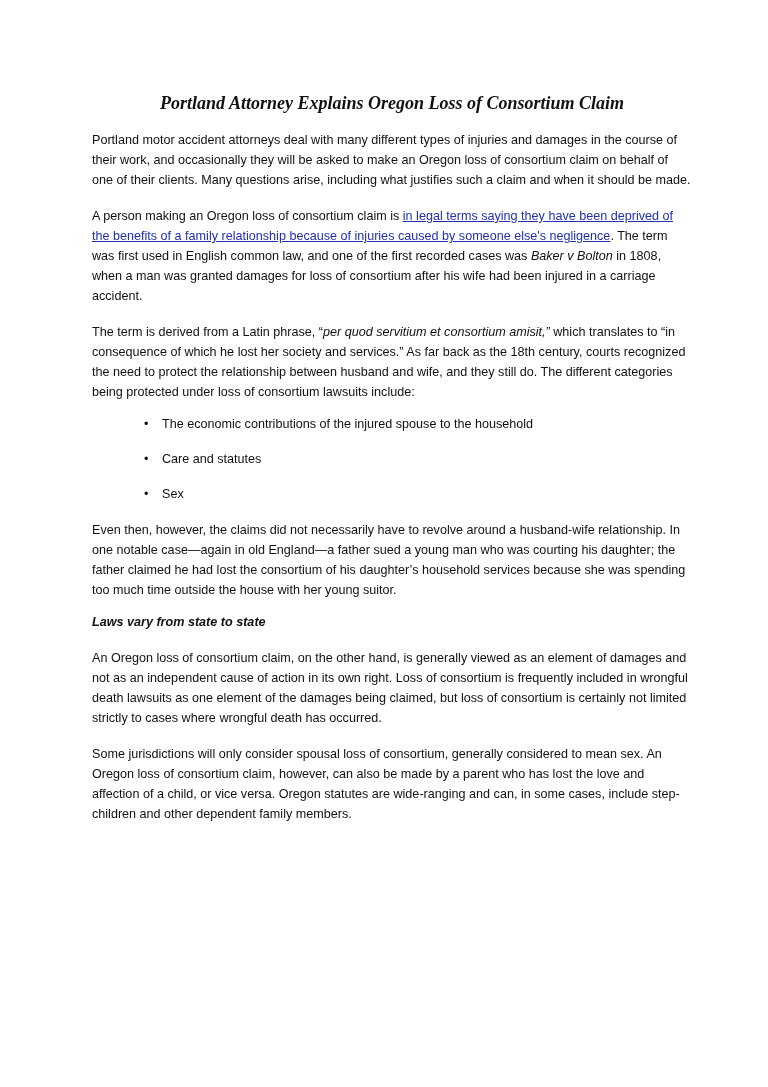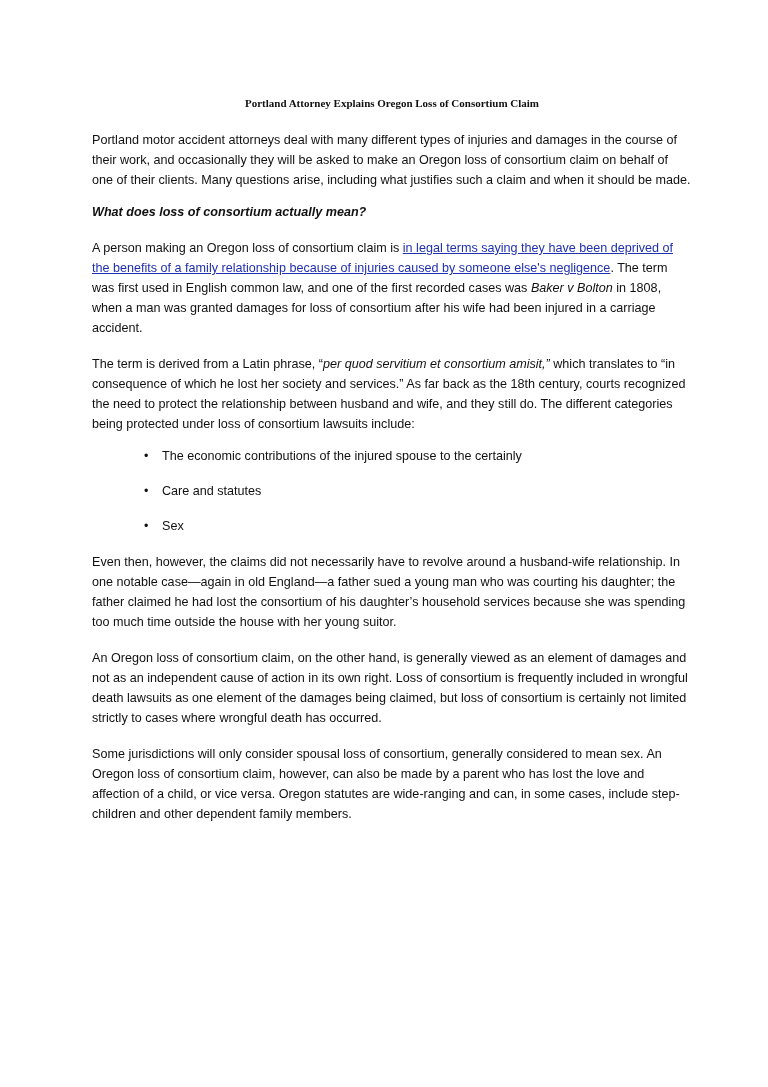--- a/index.html
+++ b/index.html
@@ -4,51 +4,51 @@
 <style>
   html, body { margin: 0; padding: 0; background: #ffffff; }
   body { width: 768px; height: 1087px; overflow: hidden; position: relative; }
   .page {
     position: absolute; left: 92px; top: 92px; width: 600px;
     font-family: "Liberation Sans", sans-serif;
     font-size: 12.6px; color: #111; line-height: 20px;
   }
   .title {
     font-family: "Liberation Serif", serif;
-    font-weight: bold; 
-    font-size: 11px; text-align: center; margin: 0 0 11px 0; line-height: 22px;
+    font-weight: bold; font-style: italic;
+    font-size: 18px; text-align: center; margin: 0 0 11px 0; line-height: 22px;
   }
   p { margin: 16px 0 12px 0; }
   .heading { font-weight: bold; font-style: italic; margin: 0 0 12px 0; }
   a { color: #2030b0; }
   em { }
   ul { list-style: none; margin: 0; padding: 0; }
   ul li { position: relative; padding-left: 70px; margin: 0 0 15px 0; }
   ul li .bullet { position: absolute; left: 52px; top: 0; }
 </style>
 </head>
 <body>
 
 <div class="page">
   <div class="title">Portland Attorney Explains Oregon Loss of Consortium Claim</div>
 
   <p>Portland motor accident attorneys deal with many different types of injuries and damages in the course of their work, and occasionally they will be asked to make an Oregon loss of consortium claim on behalf of one of their clients. Many questions arise, including what justifies such a claim and when it should be made.</p>
 
-  <div class="heading">What does loss of consortium actually mean?</div>
 
   <p><span>A person making an Oregon loss of consortium claim is </span><a href="#">in legal terms saying they have been deprived of the benefits of a family relationship because of injuries caused by someone else's negligence</a><span>. The term was first used in English common law, and one of the first recorded cases was </span><em>Baker v Bolton</em><span> in 1808, when a man was granted damages for loss of consortium after his wife had been injured in a carriage accident.</span></p>
 
   <p><span>The term is derived from a Latin phrase, “</span><em>per quod servitium et consortium amisit,”</em><span> which translates to “in consequence of which he lost her society and services.” As far back as the 18th century, courts recognized the need to protect the relationship between husband and wife, and they still do. The different categories being protected under loss of consortium lawsuits include:</span></p>
 
   <ul>
-    <li><span class="bullet">•</span><span>The economic contributions of the injured spouse to the certainly</span></li>
+    <li><span class="bullet">•</span><span>The economic contributions of the injured spouse to the household</span></li>
     <li><span class="bullet">•</span><span>Care and statutes</span></li>
     <li><span class="bullet">•</span><span>Sex</span></li>
   </ul>
 
   <p>Even then, however, the claims did not necessarily have to revolve around a husband-wife relationship. In one notable case—again in old England—a father sued a young man who was courting his daughter; the father claimed he had lost the consortium of his daughter’s household services because she was spending too much time outside the house with her young suitor.</p>
 
+  <div class="heading">Laws vary from state to state</div>
 
 
   <p>An Oregon loss of consortium claim, on the other hand, is generally viewed as an element of damages and not as an independent cause of action in its own right. Loss of consortium is frequently included in wrongful death lawsuits as one element of the damages being claimed, but loss of consortium is certainly not limited strictly to cases where wrongful death has occurred.</p>
 
   <p>Some jurisdictions will only consider spousal loss of consortium, generally considered to mean sex. An Oregon loss of consortium claim, however, can also be made by a parent who has lost the love and affection of a child, or vice versa. Oregon statutes are wide-ranging and can, in some cases, include step-children and other dependent family members.</p>
 </div>
 
 </body></html>

